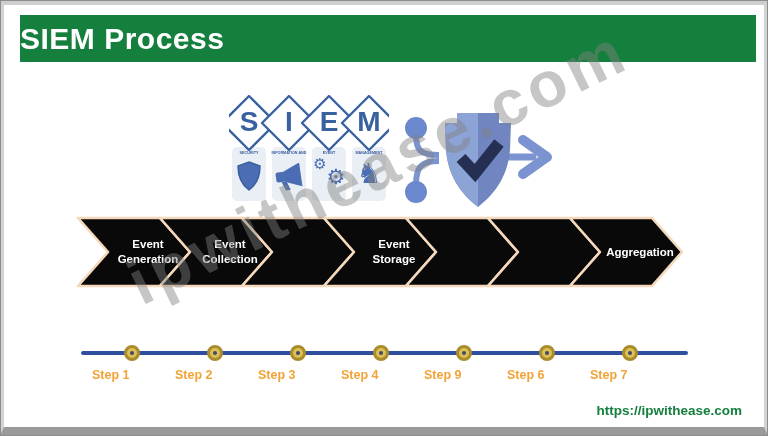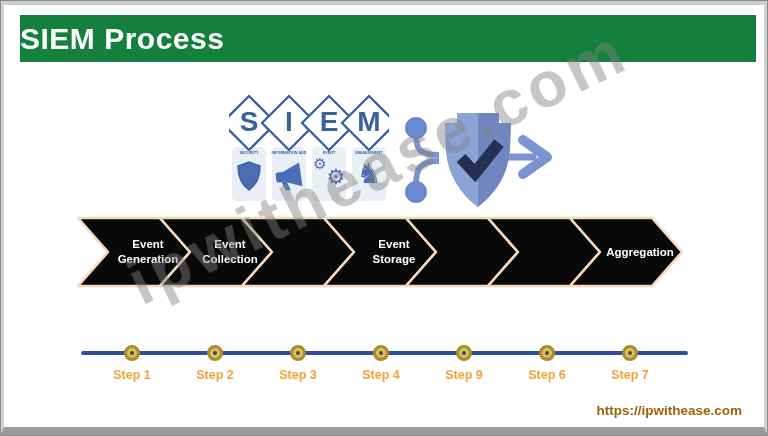--- a/index.html
+++ b/index.html
@@ -28,29 +28,29 @@
   .chev-band svg path{fill:#090909;stroke:#f6d9bd;stroke-width:2.6;stroke-linejoin:round;}
   .chev-label{position:absolute;top:0;height:100%;width:90px;display:flex;align-items:center;
     justify-content:center;text-align:center;color:#fff;font-size:11.5px;font-weight:bold;
     line-height:1.3;white-space:pre-line;}
   
   .timeline{position:absolute;left:0;top:335px;width:768px;height:55px;}
   .tl-line{position:absolute;left:77px;top:11px;width:607px;height:4px;background:#2f4f9e;border-radius:2px;}
   .tl-marker{position:absolute;top:5px;width:10px;height:10px;border-radius:50%;
     background:#dcc054;border:3px solid #a98c2d;}
   .tl-marker::after{content:"";position:absolute;inset:3px;background:#41466e;border-radius:2px;}
-  .tl-label{position:absolute;top:28px;width:80px;text-align:center;color:#f2a338;
+  .tl-label{position:absolute;top:28px;width:80px;color:#f2a338;
     font-size:12.5px;font-weight:bold;}
   
   .watermark{position:absolute;left:112px;top:248px;z-index:6;pointer-events:none;
     font-size:64px;font-weight:bold;letter-spacing:5px;color:rgba(128,128,128,0.45);
     transform:rotate(-26deg);transform-origin:left top;white-space:nowrap;}
   
   .url{position:absolute;top:398px;right:22px;font-size:13.5px;font-weight:bold;
-    color:#a16207;text-decoration:none;}
+    color:#15803d;text-decoration:none;}
   .shield-art{position:absolute;left:395px;top:90px;width:165px;height:115px;}
 </style>
 </head>
 <body>
 
 <div class="canvas">
 
   <div class="titlebar">
     <span>SIEM Process</span>
   </div>

